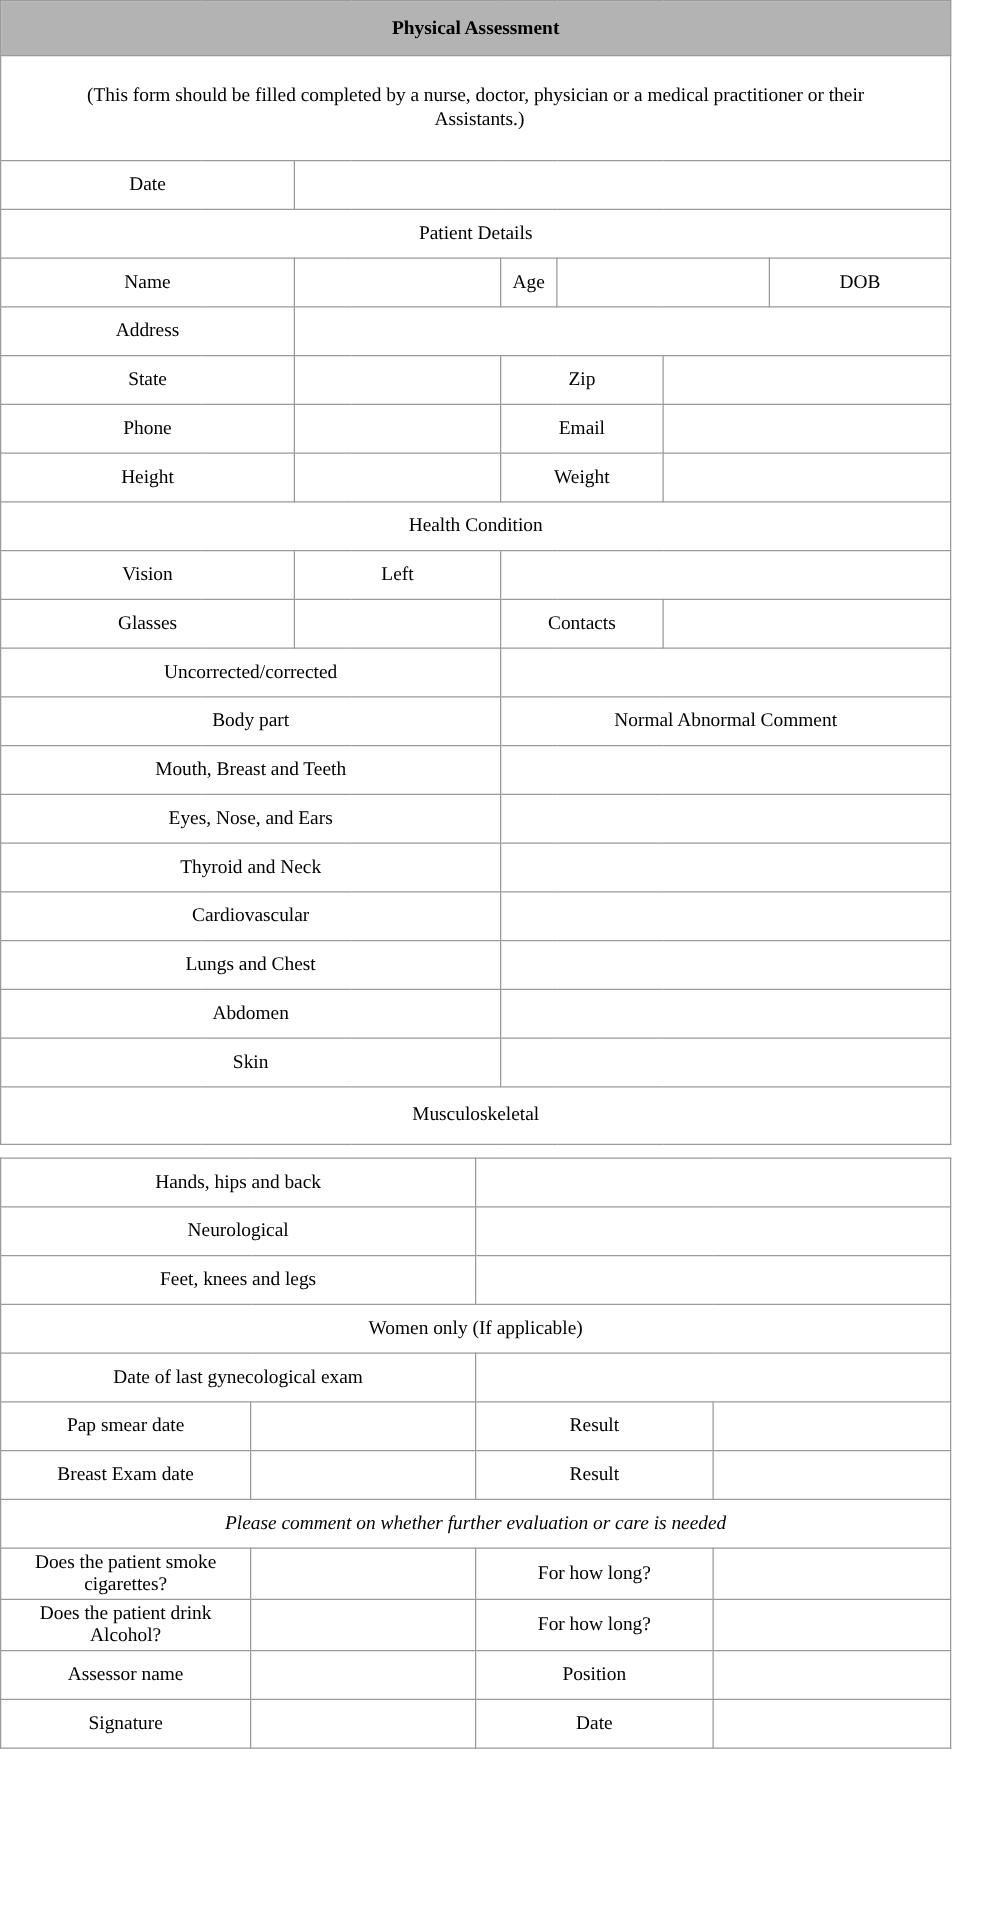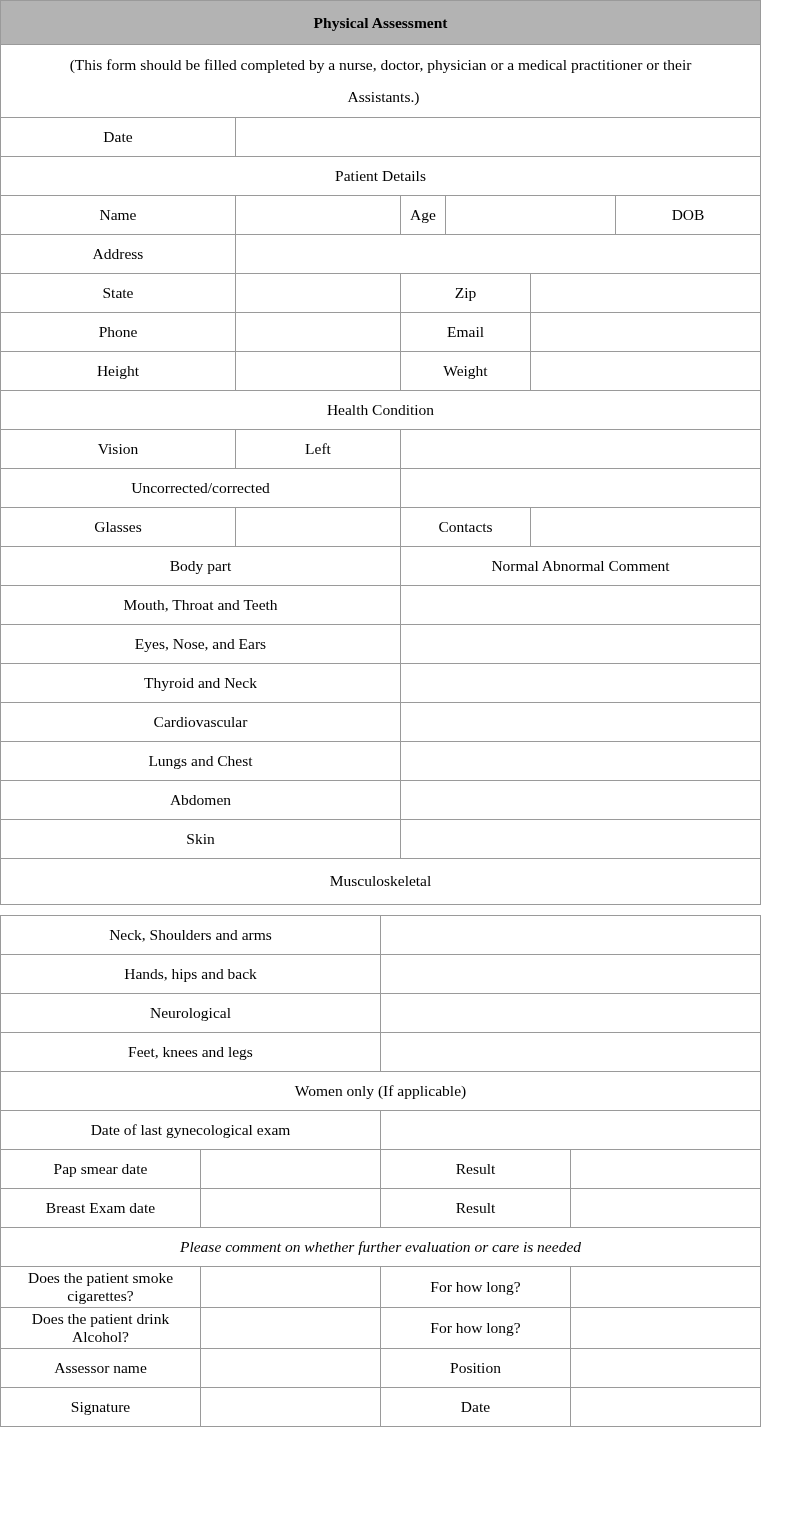--- a/index.html
+++ b/index.html
@@ -43,23 +43,23 @@
     background: #b3b3b3 !important;
     font-weight: bold;
     font-size: 19px;
     height: 44px !important;
   }
   .note-cell {
     text-align: center;
     font-size: 15px;
     line-height: 1.25;
     height: 52px !important;
-    padding: 10px 10px !important;
-  }
-  .note-cell .ln2 { display:block; padding-left: 6px; margin-top: 13px; }
+    padding: 22px 10px !important;
+  }
+  .note-cell .ln2 { display:block; padding-left: 6px; }
   .bold { font-weight: normal; }
   .italic { font-style: italic; }
   .spacer {
     height: 10px;
     width: 760px;
     margin: 0 auto;
     background: #ffffff;
   }
   .tbl2 { margin-top: 0; }
 </style>
@@ -127,35 +127,35 @@
       </tr>
       <tr>
         <td colspan="8" class="shade">Health Condition</td>
       </tr>
       <tr>
         <td colspan="2" class="shade">Vision</td>
         <td colspan="2" class="shade">Left</td>
         <td colspan="4" class="shade"></td>
       </tr>
       <tr>
+        <td colspan="2" class="shade">Glasses</td>
+        <td colspan="2" class="shade"></td>
+        <td colspan="2" class="shade">Contacts</td>
+        <td colspan="2" class="shade"></td>
+      </tr>
+      <tr>
         <td colspan="4">Uncorrected/corrected</td>
         <td colspan="4" class="blank"></td>
-      </tr>
-      <tr>
-        <td colspan="2" class="shade">Glasses</td>
-        <td colspan="2" class="shade"></td>
-        <td colspan="2" class="shade">Contacts</td>
-        <td colspan="2" class="shade"></td>
       </tr>
       <tr>
         <td colspan="4" class="shade">Body part</td>
         <td colspan="4" class="shade">Normal Abnormal Comment</td>
       </tr>
       <tr>
-        <td colspan="4">Mouth, Throat and Teeth</td>
+        <td colspan="4">Mouth, Breast and Teeth</td>
         <td colspan="4" class="blank"></td>
       </tr>
       <tr>
         <td colspan="4" class="shade">Eyes, Nose, and Ears</td>
         <td colspan="4" class="shade"></td>
       </tr>
       <tr>
         <td colspan="4">Thyroid and Neck</td>
         <td colspan="4" class="blank"></td>
       </tr>
@@ -185,24 +185,20 @@
 
   <table class="form tbl2">
     <colgroup>
       <col style="width:200px">
       <col style="width:180px">
       <col style="width:190px">
       <col style="width:190px">
     </colgroup>
     <tbody>
       <tr>
-        <td colspan="2" class="shade">Neck, Shoulders and arms</td>
-        <td colspan="2" class="shade"></td>
-      </tr>
-      <tr>
         <td colspan="2">Hands, hips and back</td>
         <td colspan="2" class="blank"></td>
       </tr>
       <tr>
         <td colspan="2">Neurological</td>
         <td colspan="2" class="blank"></td>
       </tr>
       <tr>
         <td colspan="2" class="shade">Feet, knees and legs</td>
         <td colspan="2" class="shade"></td>

